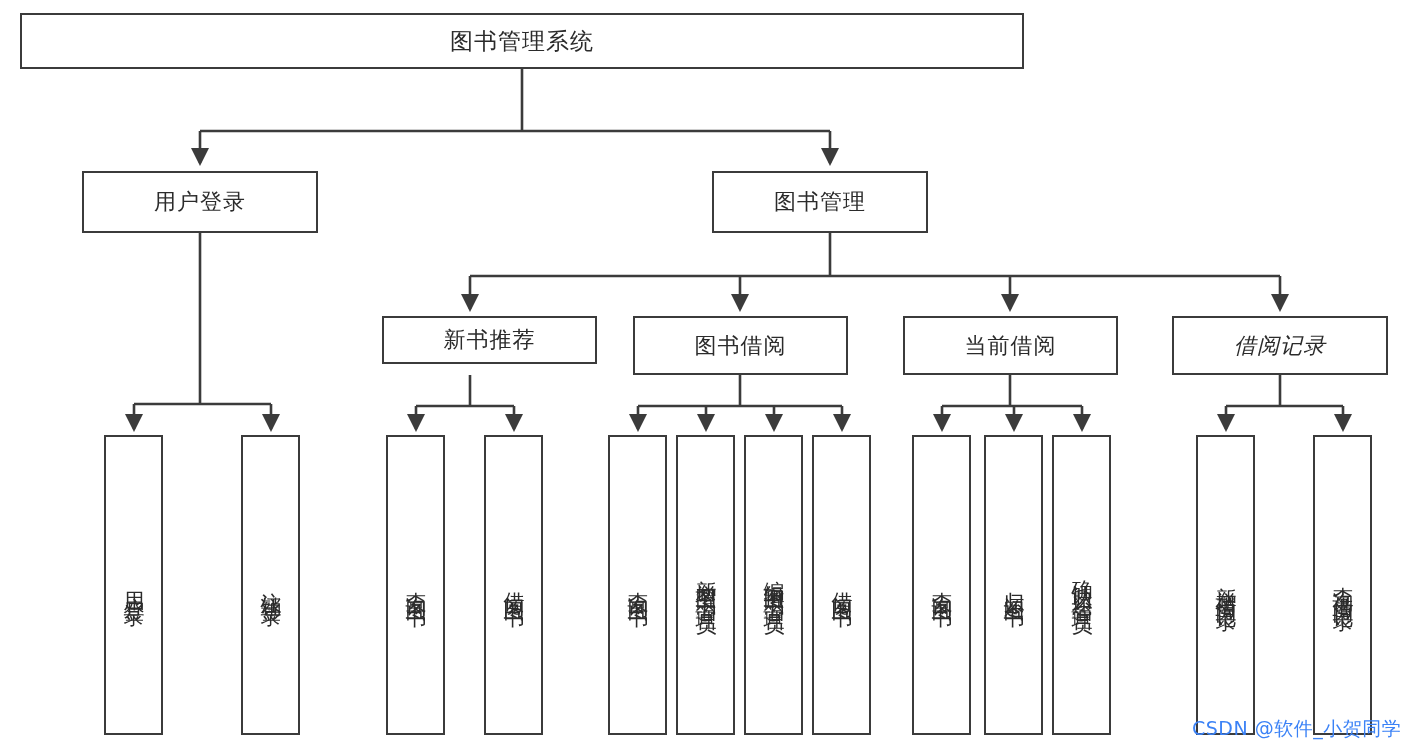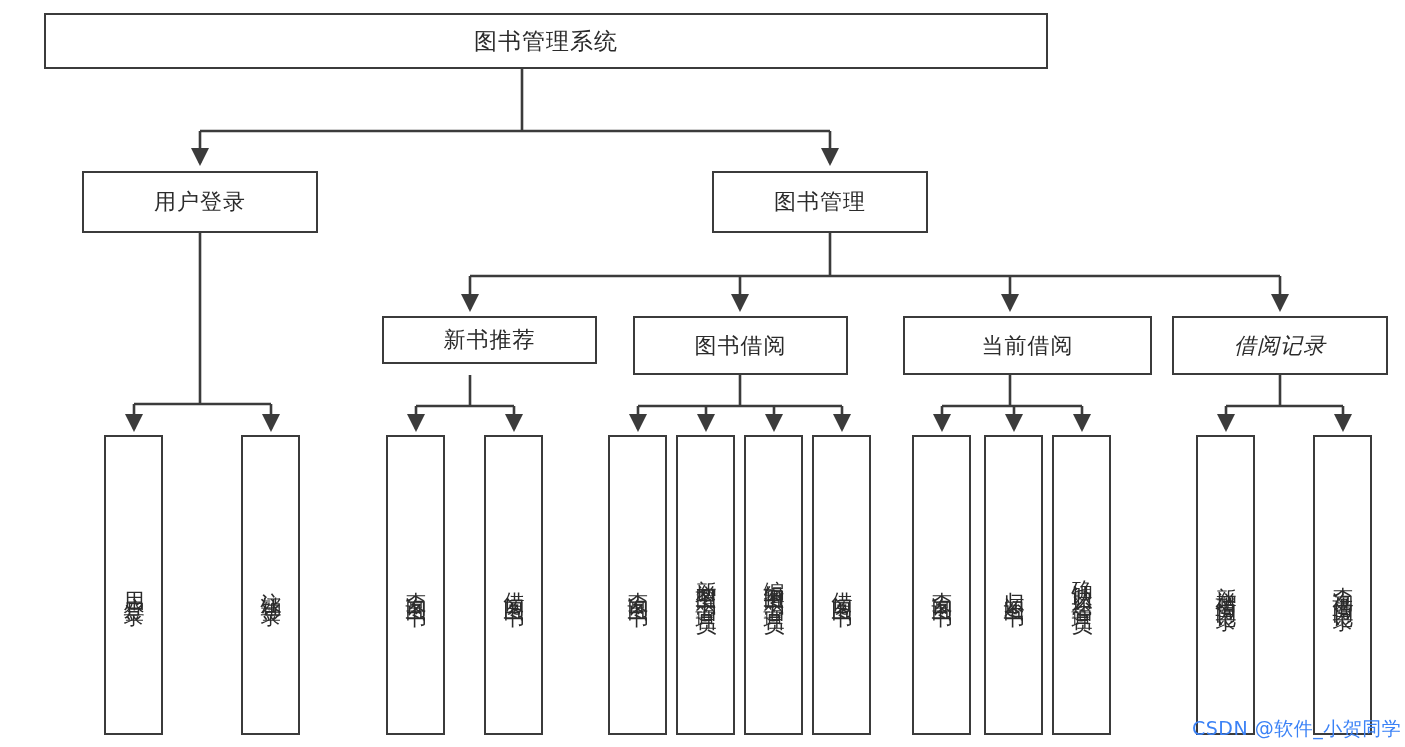--- a/index.html
+++ b/index.html
@@ -110,38 +110,38 @@
       <path d="M 1014 406 L 1014 429" marker-end="url(#arrow)"></path>
       <path d="M 1082 406 L 1082 429" marker-end="url(#arrow)"></path>
 
       <path d="M 1280 375 L 1280 406"></path>
       <path d="M 1226 406 L 1343 406"></path>
       <path d="M 1226 406 L 1226 429" marker-end="url(#arrow)"></path>
       <path d="M 1343 406 L 1343 429" marker-end="url(#arrow)"></path>
     </g>
   </svg>
 
-  <div class="node horiz root" style="left:20px;top:13px;width:1004px;height:56px;margin-left:24px;">
+  <div class="node horiz root" style="left:20px;top:13px;width:1004px;height:56px;">
     <span>图书管理系统</span>
   </div>
 
   <div class="node horiz" style="left:82px;top:171px;width:236px;height:62px;">
     <span>用户登录</span>
   </div>
   <div class="node horiz" style="left:712px;top:171px;width:216px;height:62px;">
     <span>图书管理</span>
   </div>
 
   <div class="node horiz" style="left:382px;top:316px;width:215px;height:48px;">
     <span>新书推荐</span>
   </div>
   <div class="node horiz" style="left:633px;top:316px;width:215px;height:59px;">
     <span>图书借阅</span>
   </div>
-  <div class="node horiz" style="left:903px;top:316px;width:249px;height:59px;">
+  <div class="node horiz" style="left:903px;top:316px;width:215px;height:59px;">
     <span>当前借阅</span>
   </div>
   <div class="node horiz" style="left:1172px;top:316px;width:216px;height:59px;font-style:italic;">
     <span>借阅记录</span>
   </div>
 
   <div class="node vert" style="left:104px;top:435px;width:59px;height:300px;">
     <span class="vtext">用户登录</span>
   </div>
   <div class="node vert" style="left:241px;top:435px;width:59px;height:300px;">

